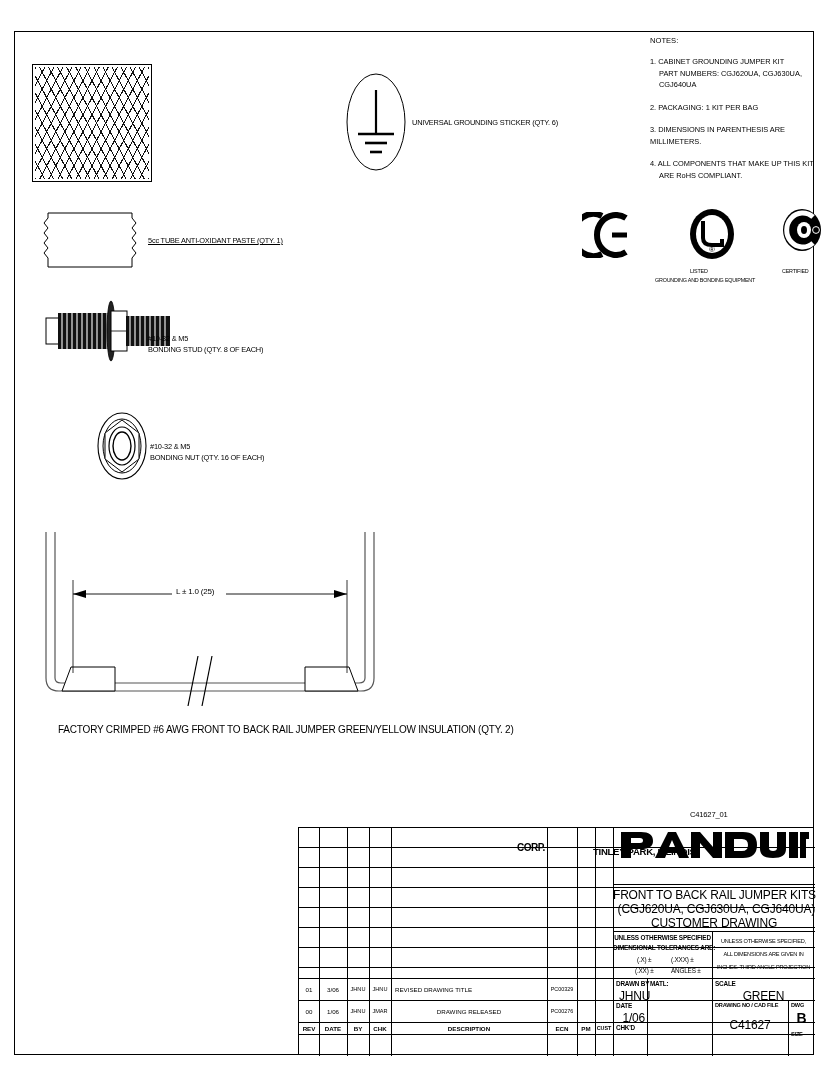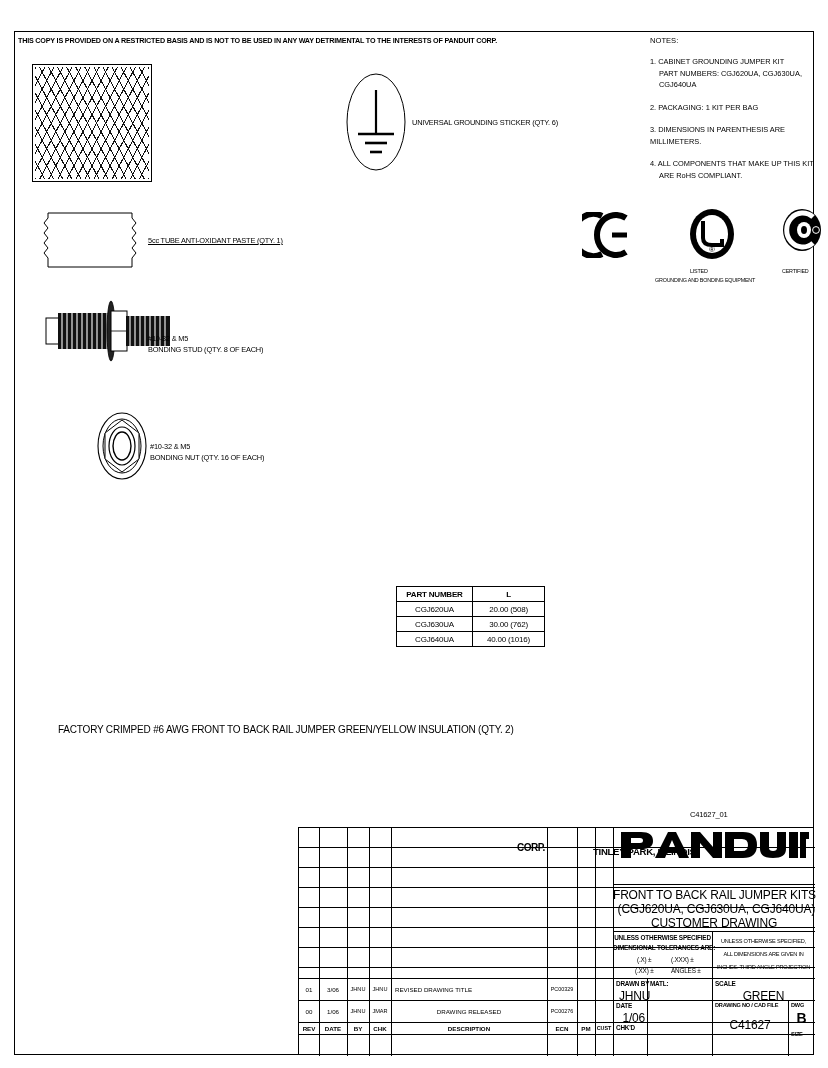--- a/index.html
+++ b/index.html
@@ -104,21 +104,20 @@
   
   #panduit-logo { position:absolute; left:320px; top:2px; width:190px; height:30px; }
 </style>
 </head>
 <body>
 
 <div id="sheet">
 
   <div class="border-frame"></div>
 
-  <div class="txt" id="restricted-notice">THIS COPY IS PROVIDED ON A RESTRICTED BASIS AND IS NOT TO BE USED IN ANY WAY DETRIMENTAL TO THE INTERESTS OF PANDUIT CORP.</div>
 
   <div id="mesh-box">
     <div class="mesh-inner"></div>
   </div>
 
   <div id="ground-sticker">
     <svg viewBox="0 0 62 100" width="62" height="100">
       <ellipse cx="31" cy="50" rx="29" ry="48" fill="#fff" stroke="#000" stroke-width="1"></ellipse>
       <line x1="31" y1="18" x2="31" y2="62" stroke="#000" stroke-width="2.2"></line>
       <line x1="13" y1="62" x2="49" y2="62" stroke="#000" stroke-width="2.6"></line>
@@ -179,44 +178,44 @@
       <polygon points="26,8 43,21 43,47 26,60 9,47 9,21" fill="#fff" stroke="#000" stroke-width="1"></polygon>
       <ellipse cx="26" cy="34" rx="13" ry="19" fill="#fff" stroke="#000" stroke-width="1.2"></ellipse>
       <ellipse cx="26" cy="34" rx="9" ry="14" fill="#fff" stroke="#000" stroke-width="1.4"></ellipse>
     </svg>
   </div>
   <div class="txt" id="nut-label">
     <div>#10-32 &amp; M5</div>
     <div>BONDING NUT (QTY. 16 OF EACH)</div>
   </div>
 
+  <div id="jumper-dwg">
+    <svg viewBox="0 0 340 182" width="340" height="182">
+
+      <path d="M6,4 L6,150 Q6,163 19,163 L321,163 Q334,163 334,150 L334,4" fill="none" stroke="#555" stroke-width="1.2"></path>
+      <path d="M15,4 L15,150 Q15,155 21,155 L319,155 Q325,155 325,150 L325,4" fill="none" stroke="#555" stroke-width="1.2"></path>
+
+      <polygon points="31,139 75,139 75,163 22,163" fill="#fff" stroke="#000" stroke-width="1"></polygon>
+      <polygon points="265,139 309,139 318,163 265,163" fill="#fff" stroke="#000" stroke-width="1"></polygon>
+
+      <line x1="158" y1="128" x2="148" y2="178" stroke="#000" stroke-width="1.2"></line>
+      <line x1="172" y1="128" x2="162" y2="178" stroke="#000" stroke-width="1.2"></line>
+
+      <line x1="33" y1="52" x2="33" y2="145" stroke="#000" stroke-width="0.8"></line>
+      <line x1="307" y1="52" x2="307" y2="145" stroke="#000" stroke-width="0.8"></line>
+
+      <line x1="33" y1="66" x2="132" y2="66" stroke="#000" stroke-width="0.9"></line>
+      <line x1="186" y1="66" x2="307" y2="66" stroke="#000" stroke-width="0.9"></line>
+      <polygon points="33,66 46,62 46,70" fill="#000"></polygon>
+      <polygon points="307,66 294,62 294,70" fill="#000"></polygon>
+    </svg>
+    <div class="txt" style="left:136px; top:59px; font-size:8px;">L ± 1.0 (25)</div>
+  </div>
   <div class="txt" id="jumper-caption">FACTORY CRIMPED #6 AWG FRONT TO BACK RAIL JUMPER GREEN/YELLOW INSULATION (QTY. 2)</div>
 
-  <table id="pn-table">
-    <thead>
-      <tr>
-        <th class="c-pn">PART NUMBER</th>
-        <th class="c-l">L</th>
-      </tr>
-    </thead>
-    <tbody>
-      <tr>
-        <td>CGJ620UA</td>
-        <td>20.00  (508)</td>
-      </tr>
-      <tr>
-        <td>CGJ630UA</td>
-        <td>30.00  (762)</td>
-      </tr>
-      <tr>
-        <td>CGJ640UA</td>
-        <td>40.00  (1016)</td>
-      </tr>
-    </tbody>
-  </table>
 
   <div id="notes-wrap">
     <div class="note-title">NOTES:</div>
     <div class="note-item">
       <span>1. CABINET GROUNDING JUMPER KIT</span>
       <span class="sub">PART NUMBERS:  CGJ620UA, CGJ630UA, CGJ640UA</span>
     </div>
     <div class="note-item">
       <span>2. PACKAGING:  1 KIT PER BAG</span>
     </div>

